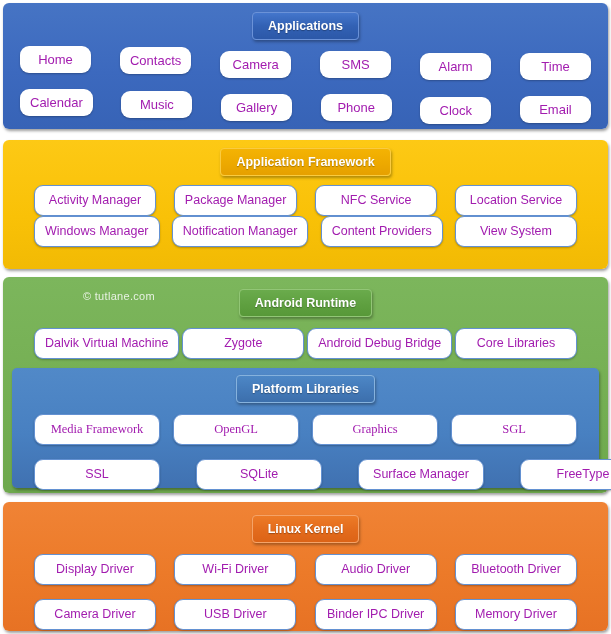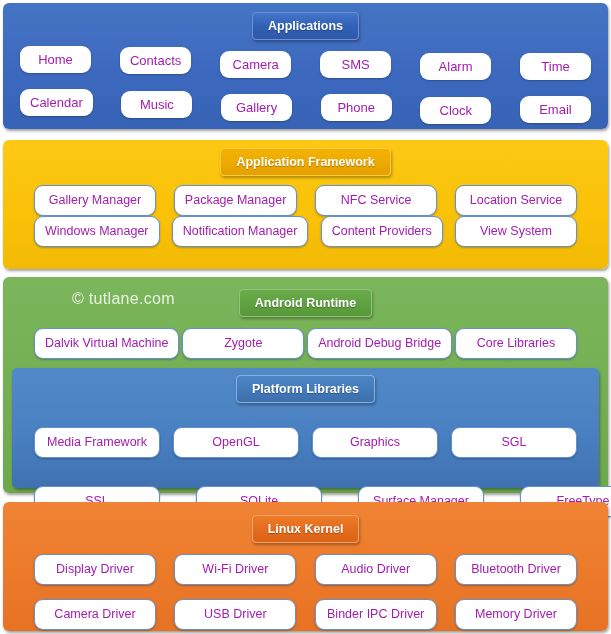--- a/index.html
+++ b/index.html
@@ -35,22 +35,22 @@
 
   .row { display:flex; justify-content:space-between; align-items:flex-start; }
   .row-6 { padding:0 17px; }
   .row-4 { padding:0 31px; }
 
   .layer-apps .row-first      { margin-top:6px; }
   .layer-apps .row-second     { margin-top:16px; }
   .layer-framework .row-first { margin-top:9px; }
   .layer-framework .row-second{ margin-top:0; }
   .layer-runtime .row-first   { margin-top:11px; }
-  .layer-platform .row-first  { margin-top:24px; }
-  .layer-platform .row-second { margin-top:28px;gap:36px; }
+  .layer-platform .row-first  { margin-top:11px;font-family:Liberation Serif, serif; }
+  .layer-platform .row-second { margin-top:14px;gap:36px; }
   .layer-kernel .row-first    { margin-top:11px; }
   .layer-kernel .row-second   { margin-top:14px; }
 
   .box {
     background:#ffffff; border-radius:9px; color:#a21caf; text-align:center;
     font-size:13px; line-height:17px; padding:5px 10px; white-space:nowrap;
     box-shadow:0 1px 2px rgba(0,0,0,.25);
   }
   .row-6 .box { min-width:71px;  font-size:13px; }
   .row-4 .box { min-width:122px; font-size:12.5px; padding:6px 10px; border:1px solid #6391D2; }
@@ -63,22 +63,22 @@
   .layer-apps .row-first  .box:nth-child(4){transform:translateY(5px);}
   .layer-apps .row-first  .box:nth-child(5){transform:translateY(7px);}
   .layer-apps .row-first  .box:nth-child(6){transform:translateY(7px);}
   .layer-apps .row-second .box:nth-child(2){transform:translateY(2px);}
   .layer-apps .row-second .box:nth-child(3){transform:translateY(5px);}
   .layer-apps .row-second .box:nth-child(4){transform:translateY(5px);}
   .layer-apps .row-second .box:nth-child(5){transform:translateY(8px);}
   .layer-apps .row-second .box:nth-child(6){transform:translateY(7px);}
 
   .watermark {
-    position:absolute; left:69px; top:13px;
-    color:rgba(255,255,255,.82); font-size:16px; letter-spacing:.3px;
+    position:absolute; left:80px; top:13px;
+    color:rgba(255,255,255,.82); font-size:11px; letter-spacing:.3px;
   }
 </style>
 </head>
 <body>
 
 <div class="canvas">
 
   <div class="layer layer-apps">
     <div class="layer-title">Applications</div>
     <div class="row row-6 row-first">
@@ -95,21 +95,21 @@
       <div class="box">Gallery</div>
       <div class="box">Phone</div>
       <div class="box">Clock</div>
       <div class="box">Email</div>
     </div>
   </div>
 
   <div class="layer layer-framework">
     <div class="layer-title">Application Framework</div>
     <div class="row row-4 row-first">
-      <div class="box">Gallery Manager</div>
+      <div class="box">Activity Manager</div>
       <div class="box">Package Manager</div>
       <div class="box">NFC Service</div>
       <div class="box">Location Service</div>
     </div>
     <div class="row row-4 row-second">
       <div class="box">Windows Manager</div>
       <div class="box">Notification Manager</div>
       <div class="box">Content Providers</div>
       <div class="box">View System</div>
     </div>

